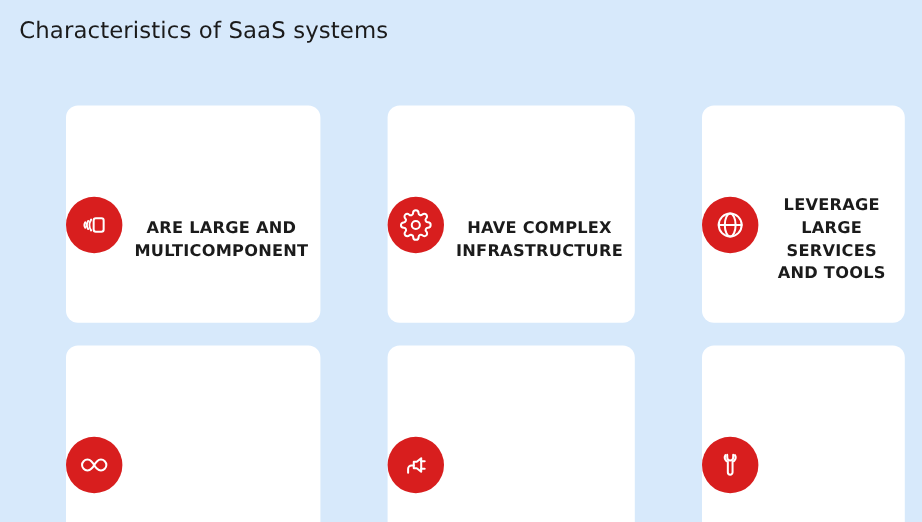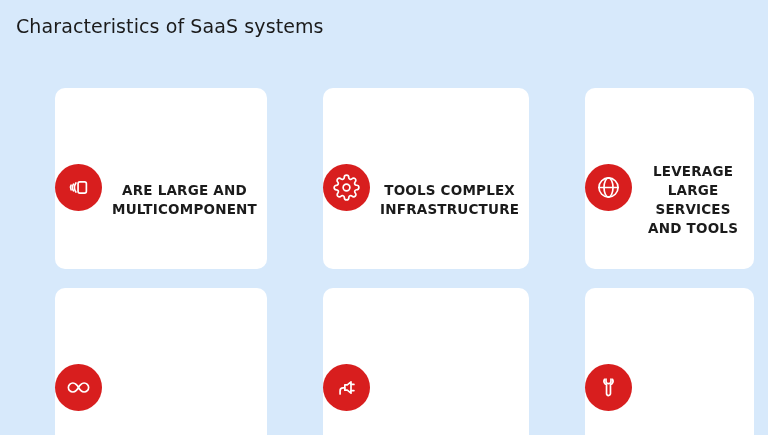--- a/index.html
+++ b/index.html
@@ -62,21 +62,21 @@
       <h2 class="card-label">ARE LARGE AND
 MULTICOMPONENT</h2>
     </article>
     <article class="card">
       <span class="icon-circle">
         <svg viewBox="0 0 24 24">
           <circle cx="12" cy="12" r="3"></circle>
           <path d="M19.4 15a1.65 1.65 0 0 0 .33 1.82l.06.06a2 2 0 0 1 0 2.83 2 2 0 0 1-2.83 0l-.06-.06a1.65 1.65 0 0 0-1.82-.33 1.65 1.65 0 0 0-1 1.51V21a2 2 0 0 1-2 2 2 2 0 0 1-2-2v-.09A1.65 1.65 0 0 0 9 19.4a1.65 1.65 0 0 0-1.82.33l-.06.06a2 2 0 0 1-2.83 0 2 2 0 0 1 0-2.83l.06-.06a1.65 1.65 0 0 0 .33-1.82 1.65 1.65 0 0 0-1.51-1H3a2 2 0 0 1-2-2 2 2 0 0 1 2-2h.09A1.65 1.65 0 0 0 4.6 9a1.65 1.65 0 0 0-.33-1.82l-.06-.06a2 2 0 0 1 0-2.83 2 2 0 0 1 2.83 0l.06.06a1.65 1.65 0 0 0 1.82.33H9a1.65 1.65 0 0 0 1-1.51V3a2 2 0 0 1 2-2 2 2 0 0 1 2 2v.09a1.65 1.65 0 0 0 1 1.51 1.65 1.65 0 0 0 1.82-.33l.06-.06a2 2 0 0 1 2.83 0 2 2 0 0 1 0 2.83l-.06.06a1.65 1.65 0 0 0-.33 1.82V9a1.65 1.65 0 0 0 1.51 1H21a2 2 0 0 1 2 2 2 2 0 0 1-2 2h-.09a1.65 1.65 0 0 0-1.51 1z"></path>
         </svg>
       </span>
-      <h2 class="card-label">TOOLS COMPLEX
+      <h2 class="card-label">HAVE COMPLEX
 INFRASTRUCTURE</h2>
     </article>
     <article class="card">
       <span class="icon-circle">
         <svg viewBox="0 0 24 24">
           <circle cx="12" cy="12" r="8.5"></circle>
           <ellipse cx="12" cy="12" rx="4" ry="8.5"></ellipse>
           <line x1="3.5" y1="12" x2="20.5" y2="12"></line>
         </svg>
       </span>

